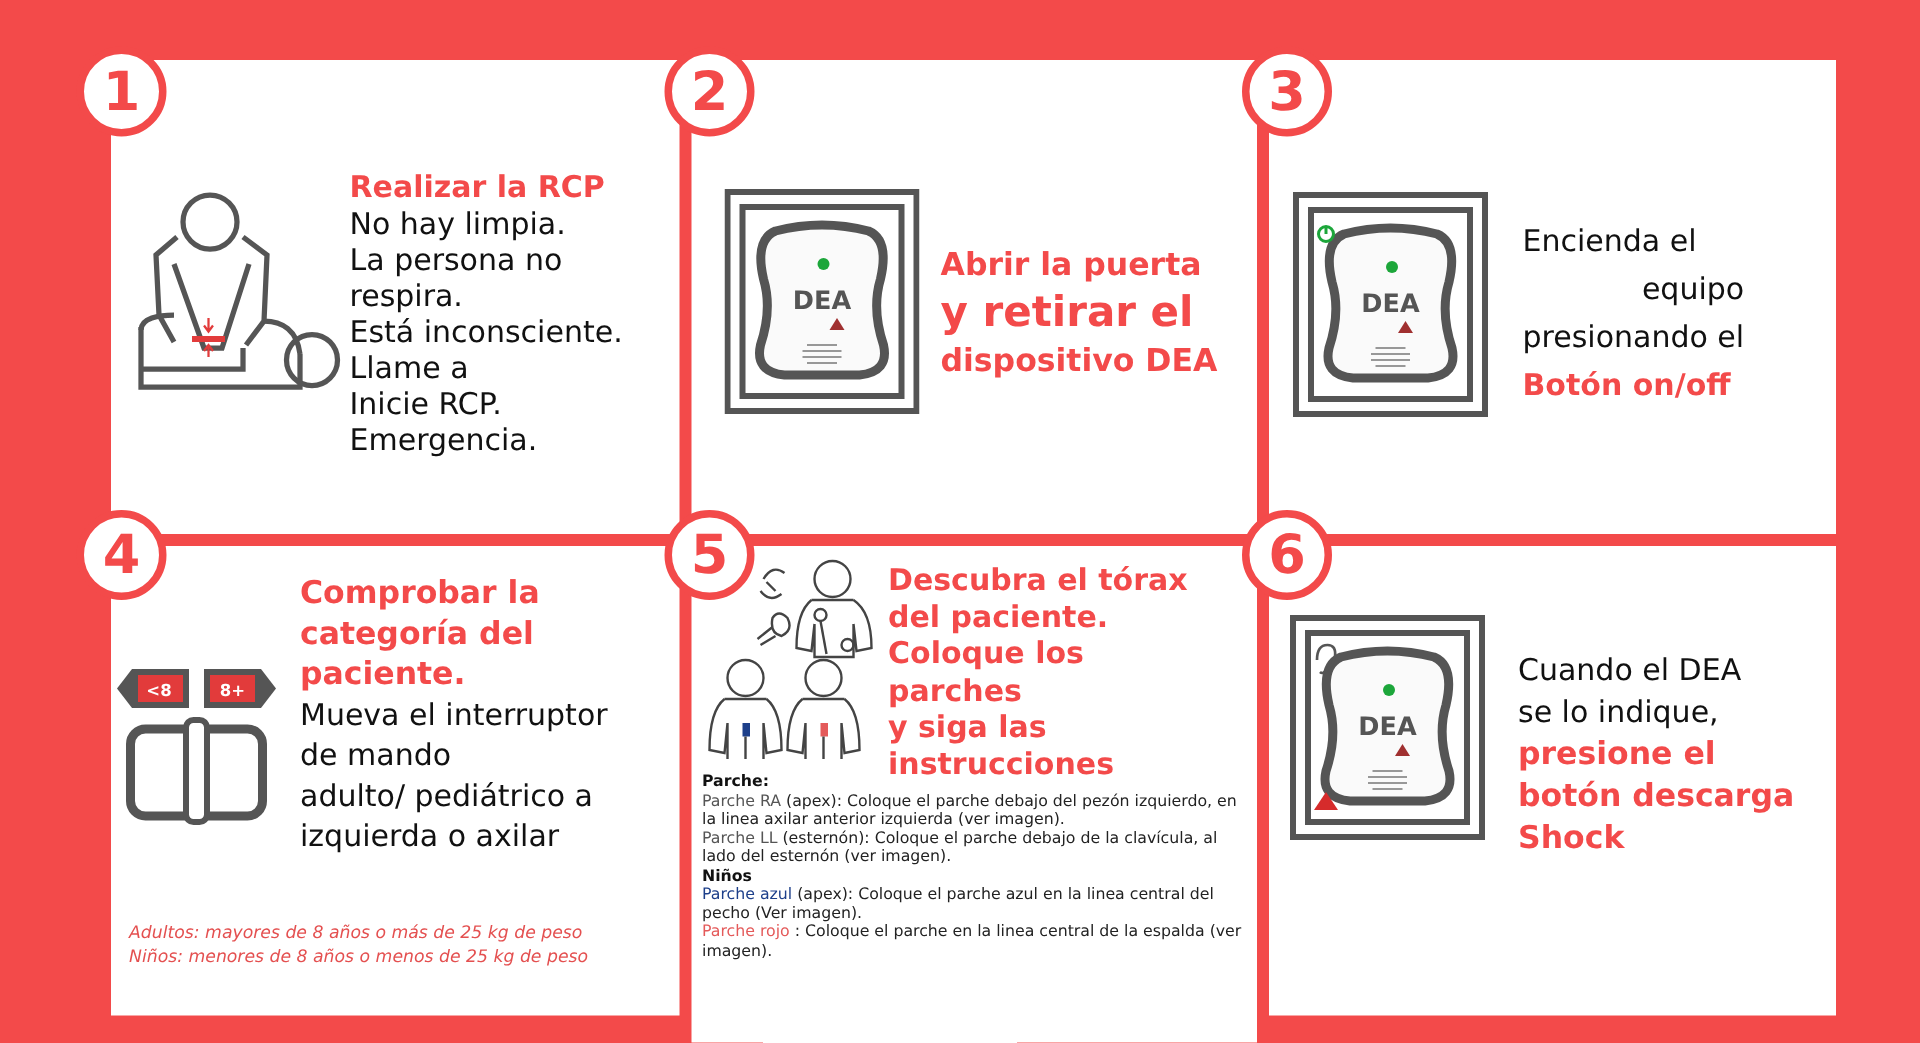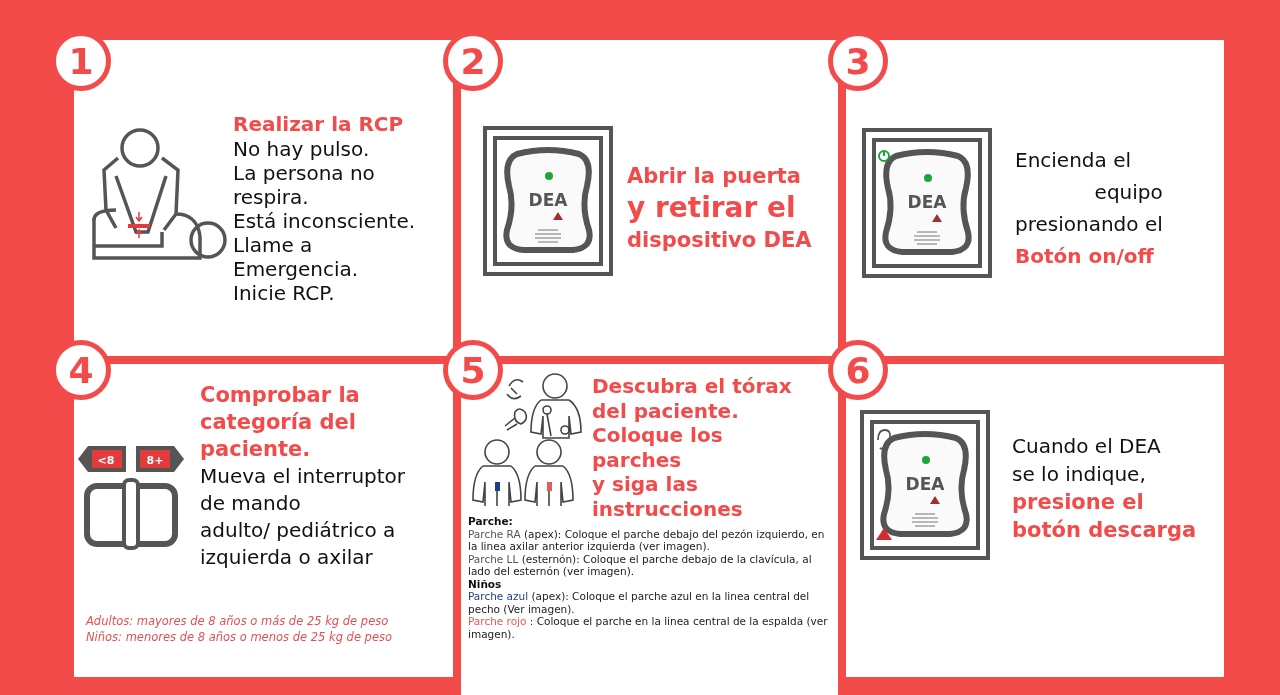--- a/index.html
+++ b/index.html
@@ -32,27 +32,27 @@
       <path d="M6 90 L6 118 L74 118 L74 104 M6 118 L6 130 L112 130 L112 108"></path>
       <path d="M28 82 C18 82 6 84 6 92 M88 86 C100 86 110 92 112 108"></path>
       <circle cx="120" cy="112" r="17"></circle>
       <line x1="40" y1="98" x2="62" y2="98" stroke="#e23b3b" stroke-width="4"></line>
       <path d="M51 84 L51 92 M48 89 L51 93 L54 89" stroke="#e23b3b" stroke-width="1.5"></path>
       <path d="M51 110 L51 103 M48 106 L51 102 L54 106" stroke="#e23b3b" stroke-width="1.5"></path>
     </svg>
   </div>
   <div style="position:absolute;left:159px;top:72px;">
     <div class="title-red">Realizar la RCP</div>
-    <div class="body-text">No hay pulso.</div>
+    <div class="body-text">No hay limpia.</div>
     <div class="body-text">La persona no</div>
     <div class="body-text">respira.</div>
     <div class="body-text">Está inconsciente.</div>
     <div class="body-text">Llame a</div>
+    <div class="body-text">Inicie RCP.</div>
     <div class="body-text">Emergencia.</div>
-    <div class="body-text">Inicie RCP.</div>
   </div>
 </div>
 
 <div class="panel" style="left:461px;top:40px;width:377px;height:316px;">
   <div class="ico" style="left:22px;top:86px;">
     <svg width="130" height="150" viewBox="0 0 130 150">
       <rect x="2" y="2" width="126" height="146" fill="#fff" stroke="#555" stroke-width="4"></rect>
       <rect x="12" y="12" width="106" height="126" fill="#fff" stroke="#555" stroke-width="4"></rect>
       <path d="M34 28 Q65 20 96 28 Q110 34 104 60 Q98 80 106 104 Q110 122 90 124 L40 124 Q20 122 24 104 Q32 80 26 60 Q20 34 34 28 Z" fill="#fafafa" stroke="#555" stroke-width="6"></path>
       <circle cx="66" cy="50" r="4" fill="#1ca63a"></circle>
@@ -183,20 +183,21 @@
           <line x1="52" y1="112" x2="78" y2="112"></line>
           <line x1="55" y1="116" x2="75" y2="116"></line>
         </g>
     </svg>
   </div>
   <div style="position:absolute;left:166px;top:68px;">
     <div class="body-text" style="line-height:28px;">Cuando el DEA</div>
     <div class="body-text" style="line-height:28px;">se lo indique,</div>
     <div class="title-red" style="font-size:21px;line-height:28px;">presione el</div>
     <div class="title-red" style="font-size:21px;line-height:28px;">botón descarga</div>
+    <div class="title-red" style="font-size:21px;line-height:28px;">Shock</div>
   </div>
 </div>
 
 <div class="num" style="left:51px;top:31px;">1</div>
 <div class="num" style="left:443px;top:31px;">2</div>
 <div class="num" style="left:828px;top:31px;">3</div>
 <div class="num" style="left:51px;top:340px;">4</div>
 <div class="num" style="left:443px;top:340px;">5</div>
 <div class="num" style="left:828px;top:340px;">6</div>
 

